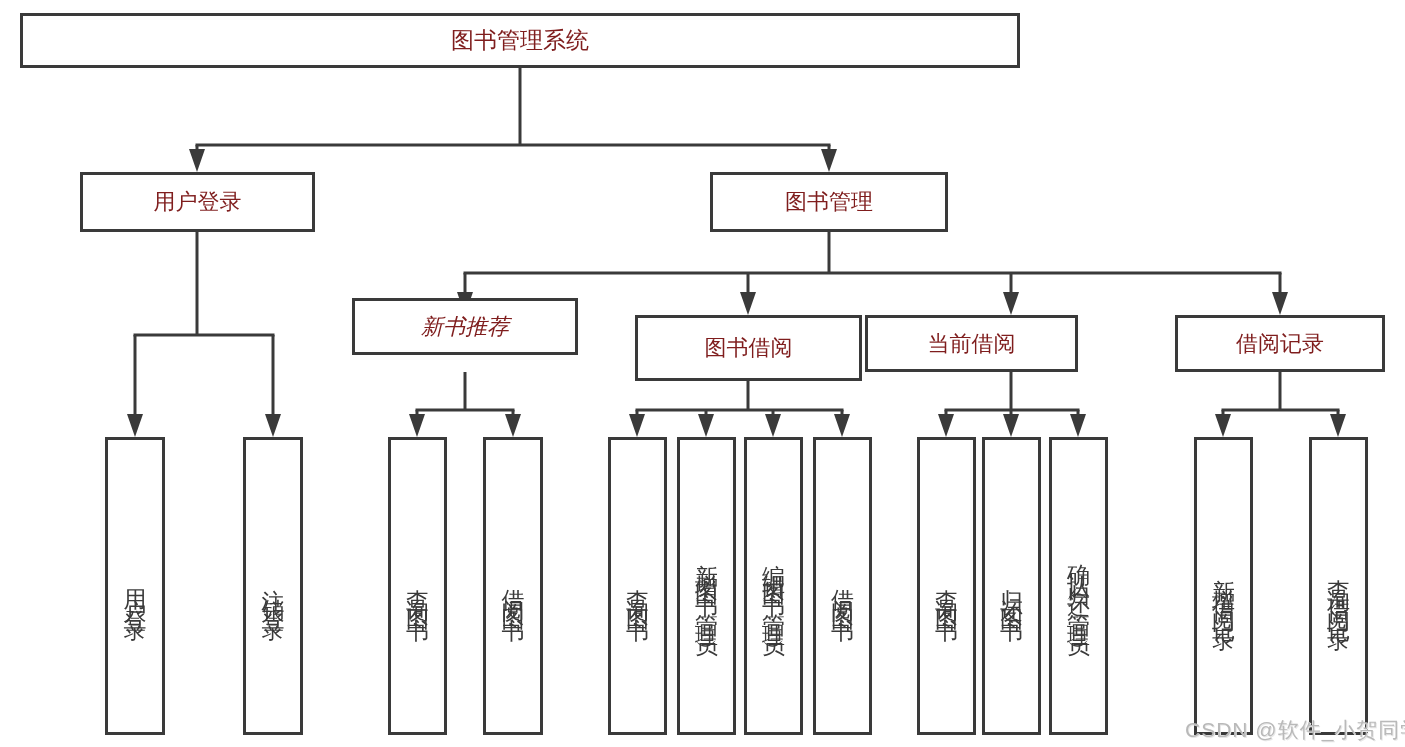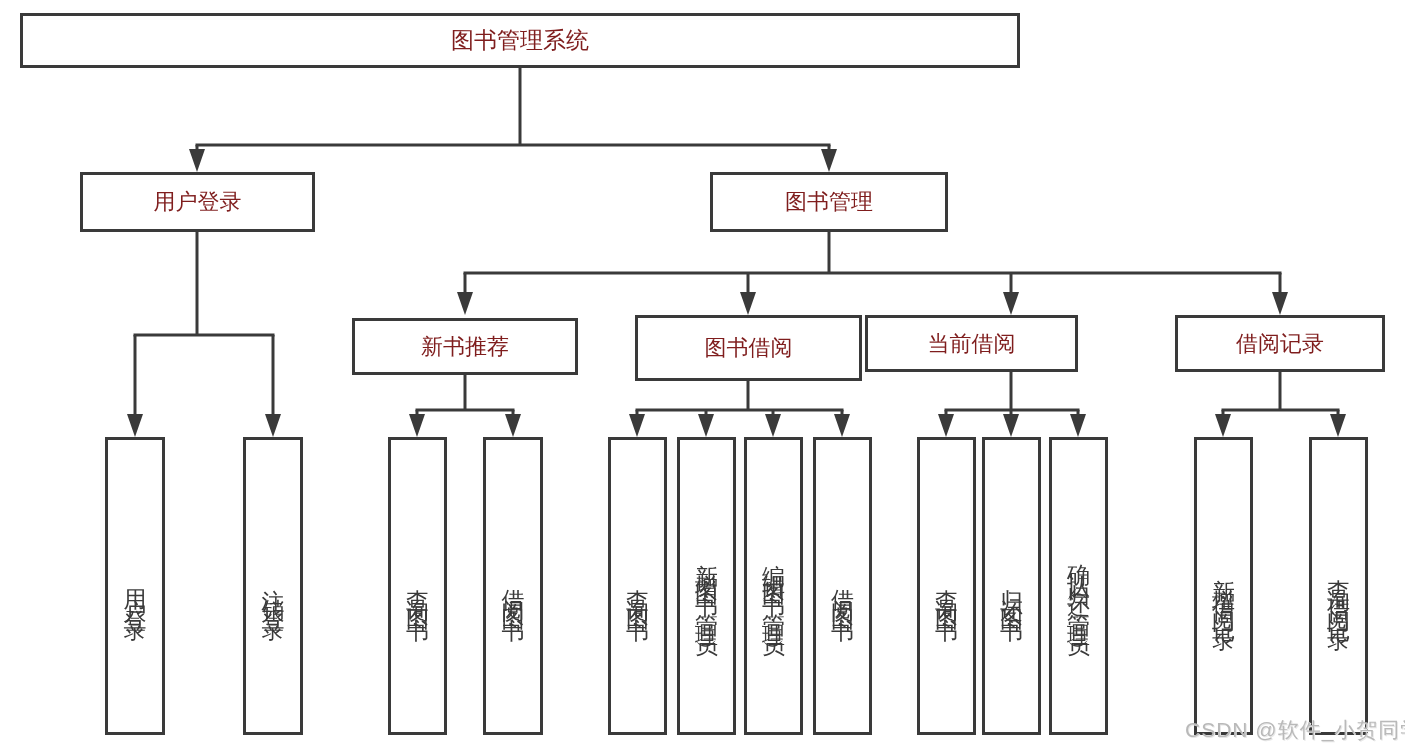--- a/index.html
+++ b/index.html
@@ -121,21 +121,21 @@
     <span class="label">图书管理系统</span>
   </div>
 
   <div class="node node-l2" style="left:80px; top:172px; width:235px; height:60px;">
     <span class="label">用户登录</span>
   </div>
   <div class="node node-l2" style="left:710px; top:172px; width:238px; height:60px;">
     <span class="label">图书管理</span>
   </div>
 
-  <div class="node node-l3" style="left:352px; top:318px; width:226px; height:57px;">
+  <div class="node node-l3" style="left:352px; top:298px; width:226px; height:57px;font-style:italic;">
     <span class="label">新书推荐</span>
   </div>
   <div class="node node-l3" style="left:635px; top:315px; width:227px; height:66px;">
     <span class="label">图书借阅</span>
   </div>
   <div class="node node-l3" style="left:865px; top:315px; width:213px; height:57px;">
     <span class="label">当前借阅</span>
   </div>
   <div class="node node-l3" style="left:1175px; top:315px; width:210px; height:57px;">
     <span class="label">借阅记录</span>

